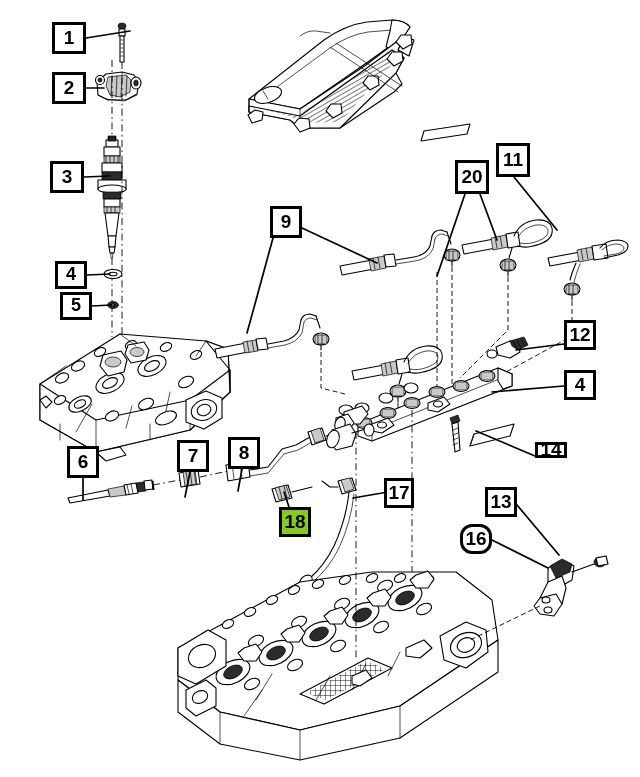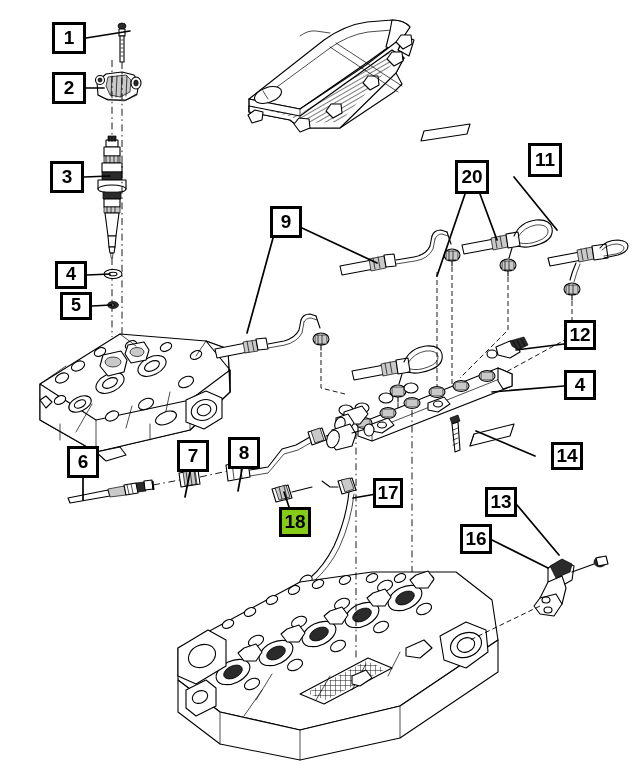--- a/index.html
+++ b/index.html
@@ -545,39 +545,39 @@
       </div>
       <div class="callout" style="left: 228px; top: 437px; width: 32px; height: 32px; font-size: 19px; background: rgb(255, 255, 255); border-color: rgb(0, 0, 0); border-width: 3px;">
         <span>8</span>
       </div>
       <div class="callout" style="left: 270px; top: 206px; width: 32px; height: 32px; font-size: 19px; background: rgb(255, 255, 255); border-color: rgb(0, 0, 0); border-width: 3px;">
         <span>9</span>
       </div>
       <div class="callout" style="left: 455px; top: 160px; width: 34px; height: 34px; font-size: 19px; background: rgb(255, 255, 255); border-color: rgb(0, 0, 0); border-width: 3px;">
         <span>20</span>
       </div>
-      <div class="callout" style="left: 496px; top: 143px; width: 34px; height: 34px; font-size: 19px; background: rgb(255, 255, 255); border-color: rgb(0, 0, 0); border-width: 3px; margin-left: 32px;">
+      <div class="callout" style="left: 496px; top: 143px; width: 34px; height: 34px; font-size: 19px; background: rgb(255, 255, 255); border-color: rgb(0, 0, 0); border-width: 3px;">
         <span>11</span>
       </div>
       <div class="callout" style="left: 564px; top: 320px; width: 32px; height: 30px; font-size: 19px; background: rgb(255, 255, 255); border-color: rgb(0, 0, 0); border-width: 3px;">
         <span>12</span>
       </div>
       <div class="callout" style="left: 564px; top: 370px; width: 32px; height: 30px; font-size: 19px; background: rgb(255, 255, 255); border-color: rgb(0, 0, 0); border-width: 3px;">
         <span>4</span>
       </div>
-      <div class="callout" style="left: 535px; top: 442px; width: 32px; height: 28px; font-size: 19px; background: rgb(255, 255, 255); border-color: rgb(0, 0, 0); border-width: 3px; margin-left: 16px;">
+      <div class="callout" style="left: 535px; top: 442px; width: 32px; height: 16px; font-size: 19px; background: rgb(255, 255, 255); border-color: rgb(0, 0, 0); border-width: 3px;">
         <span>14</span>
       </div>
       <div class="callout" style="left: 485px; top: 487px; width: 32px; height: 30px; font-size: 19px; background: rgb(255, 255, 255); border-color: rgb(0, 0, 0); border-width: 3px;">
         <span>13</span>
       </div>
-      <div class="callout" style="left: 460px; top: 524px; width: 32px; height: 30px; font-size: 19px; background: rgb(255, 255, 255); border-color: rgb(0, 0, 0); border-width: 3px;">
+      <div class="callout" style="left: 460px; top: 524px; width: 32px; height: 30px; font-size: 19px; background: rgb(255, 255, 255); border-color: rgb(0, 0, 0); border-width: 3px; border-radius: 12px;">
         <span>16</span>
       </div>
-      <div class="callout" style="left: 373px; top: 478px; width: 30px; height: 30px; font-size: 19px; background: rgb(255, 255, 255); border-color: rgb(0, 0, 0); border-width: 3px;">
+      <div class="callout" style="left: 384px; top: 478px; width: 30px; height: 30px; font-size: 19px; background: rgb(255, 255, 255); border-color: rgb(0, 0, 0); border-width: 3px;">
         <span>17</span>
       </div>
       <div class="callout" style="left: 279px; top: 507px; width: 32px; height: 30px; font-size: 19px; background: #84cc16; border-color: rgb(0, 0, 0); border-width: 3px;">
         <span>18</span>
       </div>
     </div>
 
 </div>
 
 </body></html>

